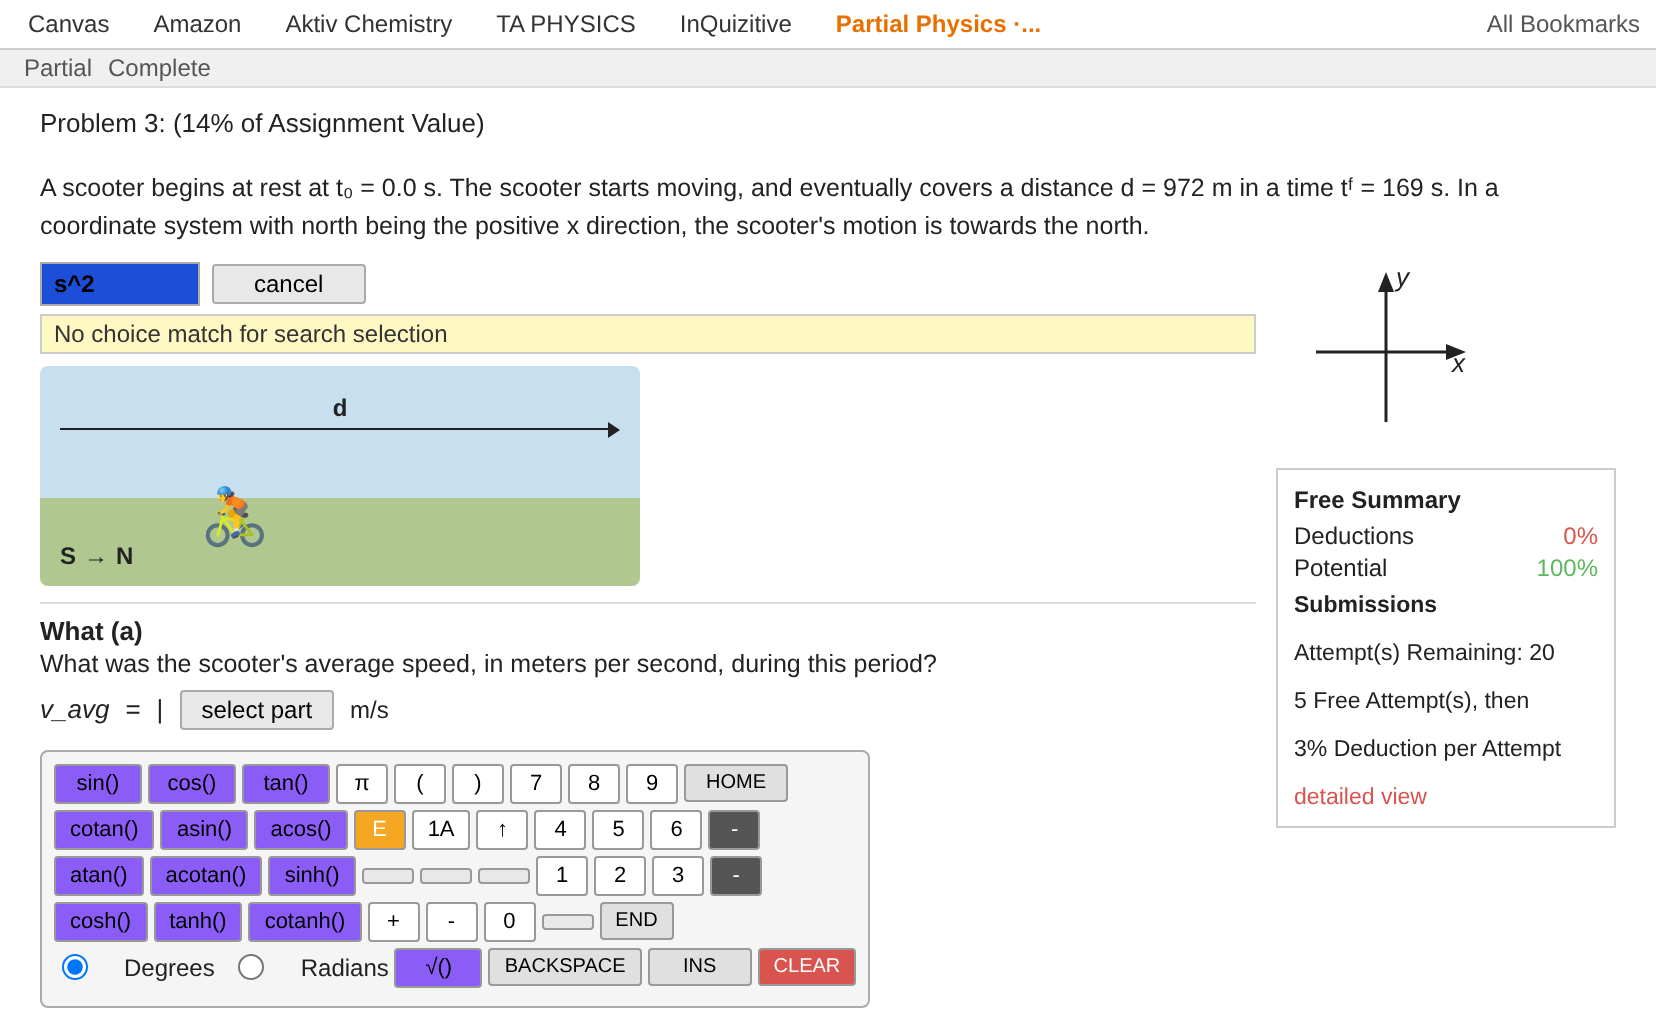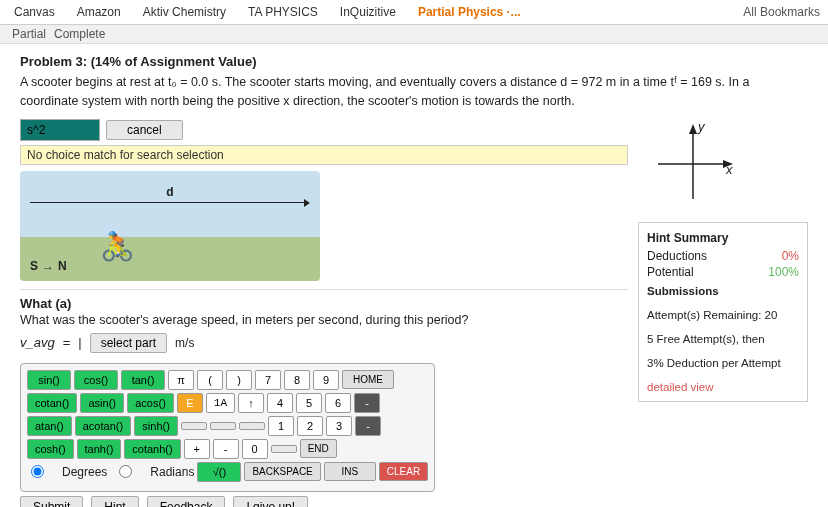--- a/index.html
+++ b/index.html
@@ -51,40 +51,41 @@
 
     
     .main-content {
       padding: 10px 20px;
       background: #fff;
     }
 
     
     .problem-header {
       font-size: 13px;
-      font-weight: bold;
-      margin-bottom: 4px;
+      font-weight: normal;
+      margin-bottom: 16px;
     }
     .problem-desc {
       font-size: 12.5px;
       line-height: 1.5;
       margin-bottom: 8px;
     }
     .search-box-area {
       display: flex;
       align-items: center;
       gap: 6px;
       margin-bottom: 4px;
     }
     .search-input {
       border: 1px solid #aaa;
       padding: 3px 6px;
       font-size: 12px;
       width: 80px;
-      background: #0f766e;
+      background: #1d4ed8;
+      font-weight: bold;
     }
     .cancel-btn {
       border: 1px solid #aaa;
       background: #e8e8e8;
       padding: 2px 20px;
       font-size: 12px;
       cursor: pointer;
       border-radius: 2px;
     }
     .no-match-msg {
@@ -151,21 +152,21 @@
       margin-top: 4px;
     }
     .calc-row {
       display: flex;
       gap: 3px;
       margin-bottom: 3px;
       align-items: center;
     }
     .calc-btn {
       border: 1px solid #999;
-      background: #22c55e;
+      background: #8b5cf6;
       padding: 3px 7px;
       font-size: 11px;
       cursor: pointer;
       border-radius: 2px;
       min-width: 44px;
       text-align: center;
     }
     .calc-btn.num {
       background: #fff;
       min-width: 26px;
@@ -343,21 +344,21 @@
             <button class="calc-btn num">8</button>
             <button class="calc-btn num">9</button>
             <button class="calc-btn home-btn">HOME</button>
           </div>
           
           <div class="calc-row">
             <button class="calc-btn">cotan()</button>
             <button class="calc-btn">asin()</button>
             <button class="calc-btn">acos()</button>
             <button class="calc-btn orange">E</button>
-            <button class="calc-btn num" style="min-width:28px;font-family:Liberation Mono, monospace;">1A</button>
+            <button class="calc-btn num" style="min-width:28px;">1A</button>
             <button class="calc-btn num">↑</button>
             <button class="calc-btn num">4</button>
             <button class="calc-btn num">5</button>
             <button class="calc-btn num">6</button>
             <button class="calc-btn num dark">-</button>
           </div>
           
           <div class="calc-row">
             <button class="calc-btn">atan()</button>
             <button class="calc-btn">acotan()</button>
@@ -422,21 +423,21 @@
           <polygon points="45,5 41,15 49,15" fill="#222"></polygon>
           <text x="50" y="12" font-size="13" font-style="italic" fill="#222">y</text>
 
           <line x1="10" y1="45" x2="80" y2="45" stroke="#222" stroke-width="1.5"></line>
           <polygon points="85,45 75,41 75,49" fill="#222"></polygon>
           <text x="78" y="55" font-size="13" font-style="italic" fill="#222">x</text>
         </svg>
       </div>
 
       <div style="border:1px solid #ccc;background:#fff;padding:8px;font-size:12px;margin-top:10px;">
-        <div class="grade-title">Hint Summary</div>
+        <div class="grade-title">Free Summary</div>
         <div class="grade-row">
           <span>Deductions</span>
           <span class="val-red">0%</span>
         </div>
         <div class="grade-row">
           <span>Potential</span>
           <span class="val-green">100%</span>
         </div>
         <div class="submissions-box">
           <div class="sub-title">Submissions</div>

